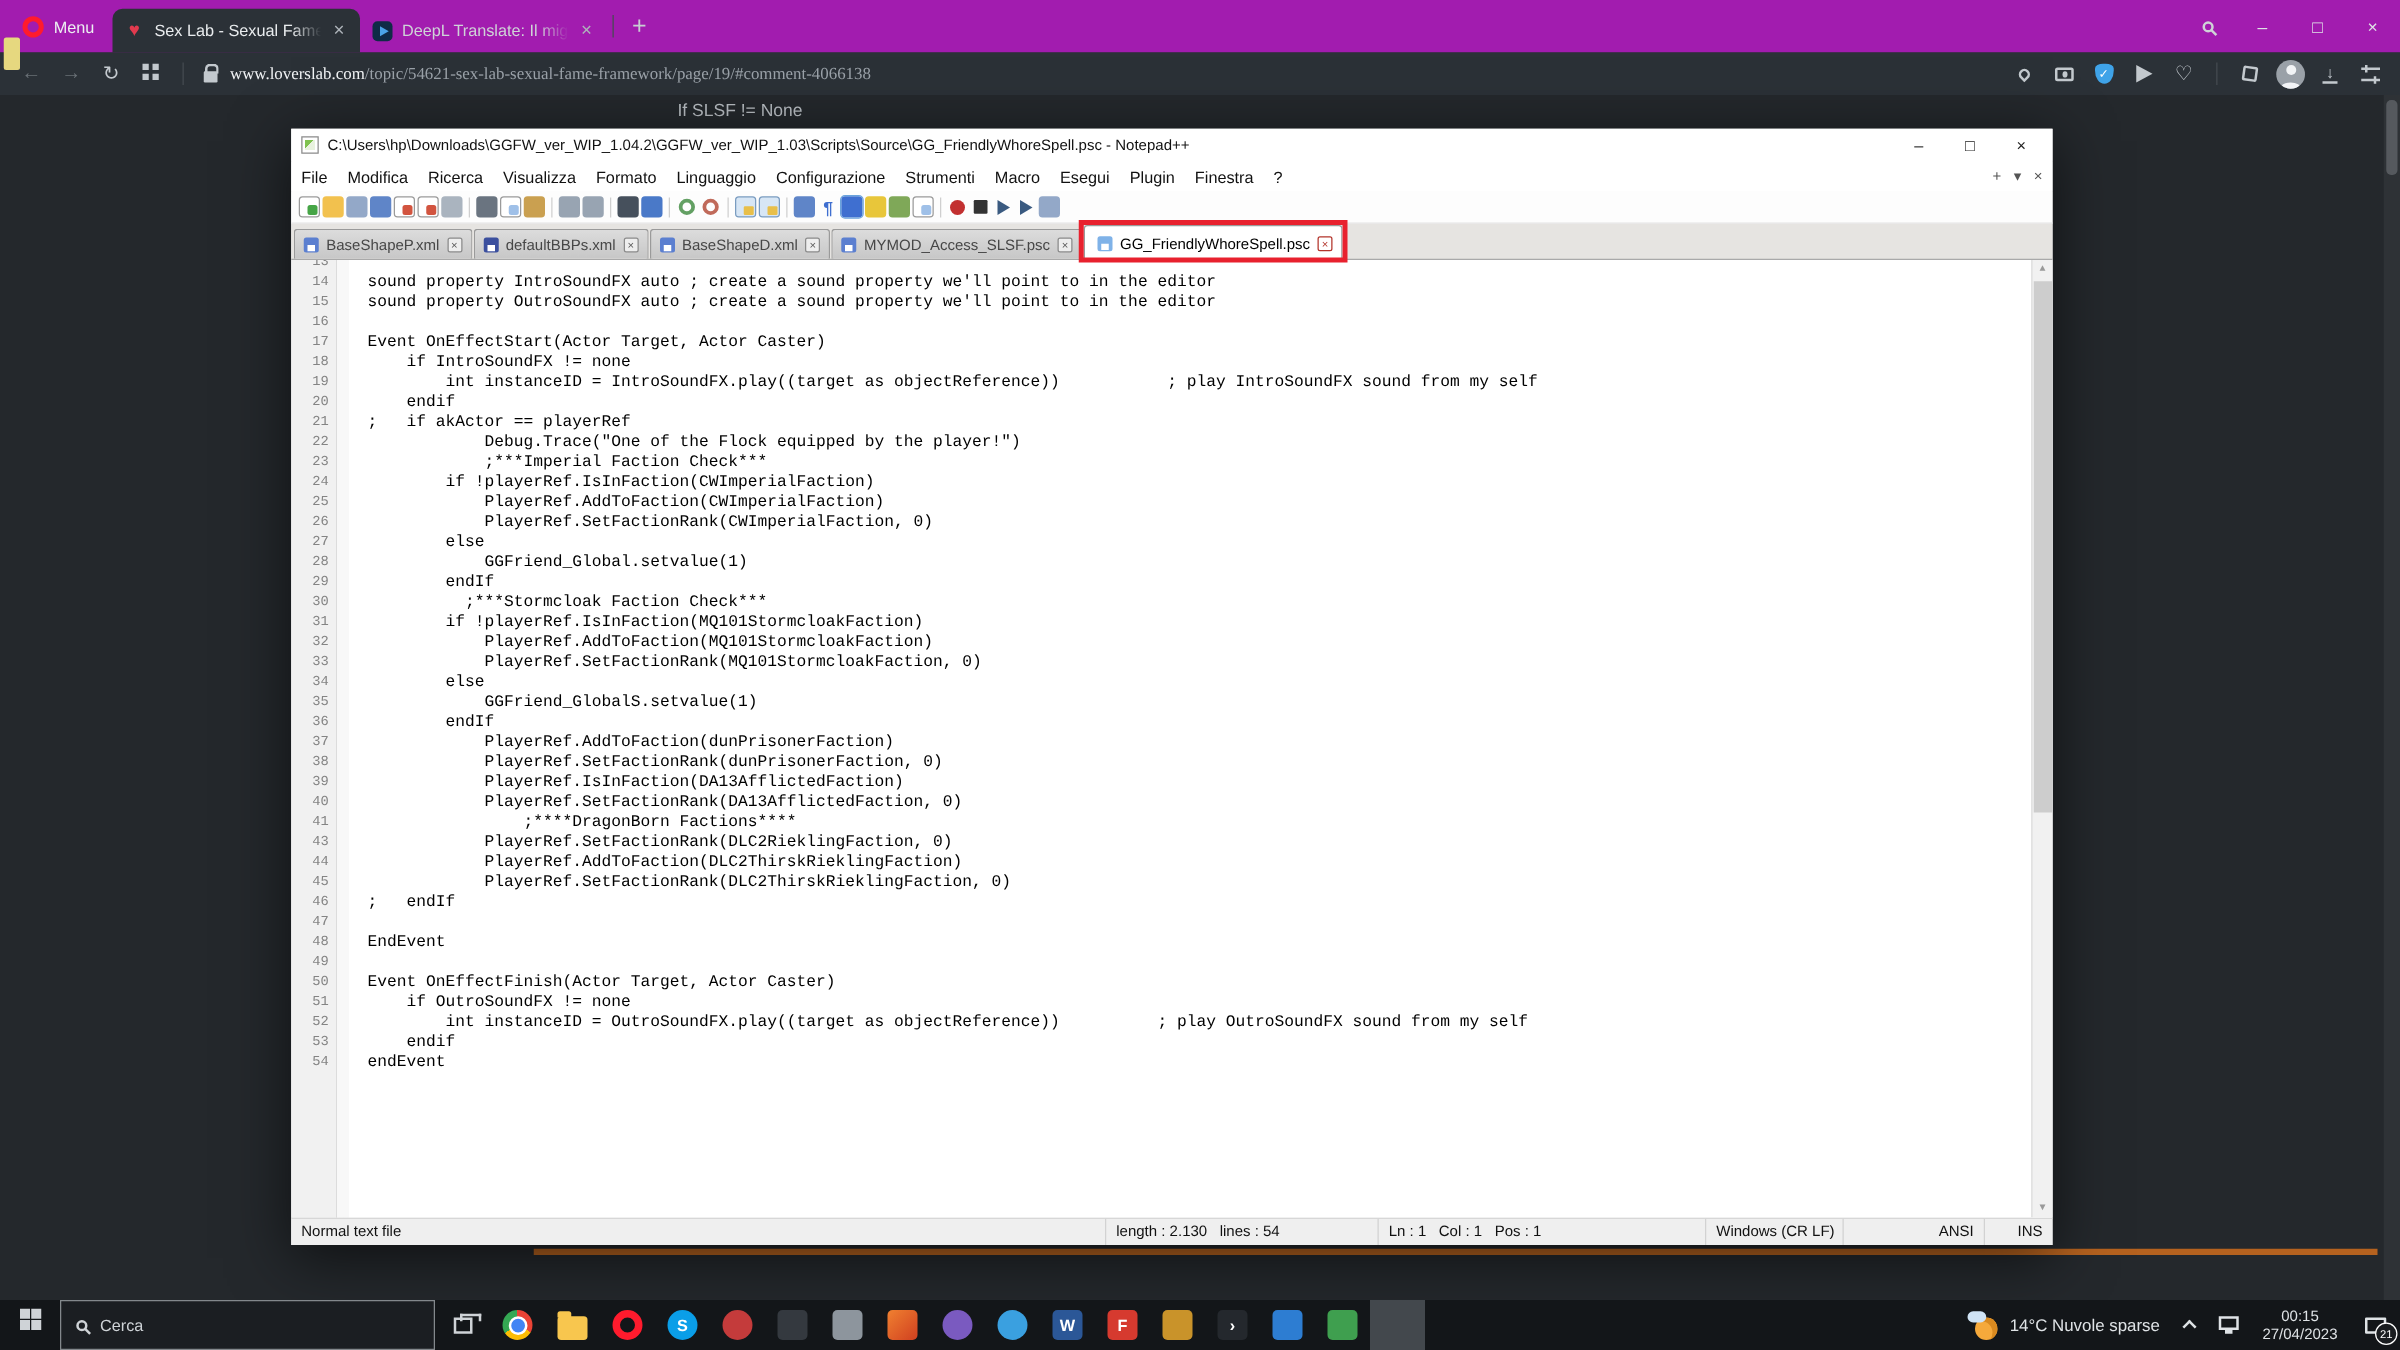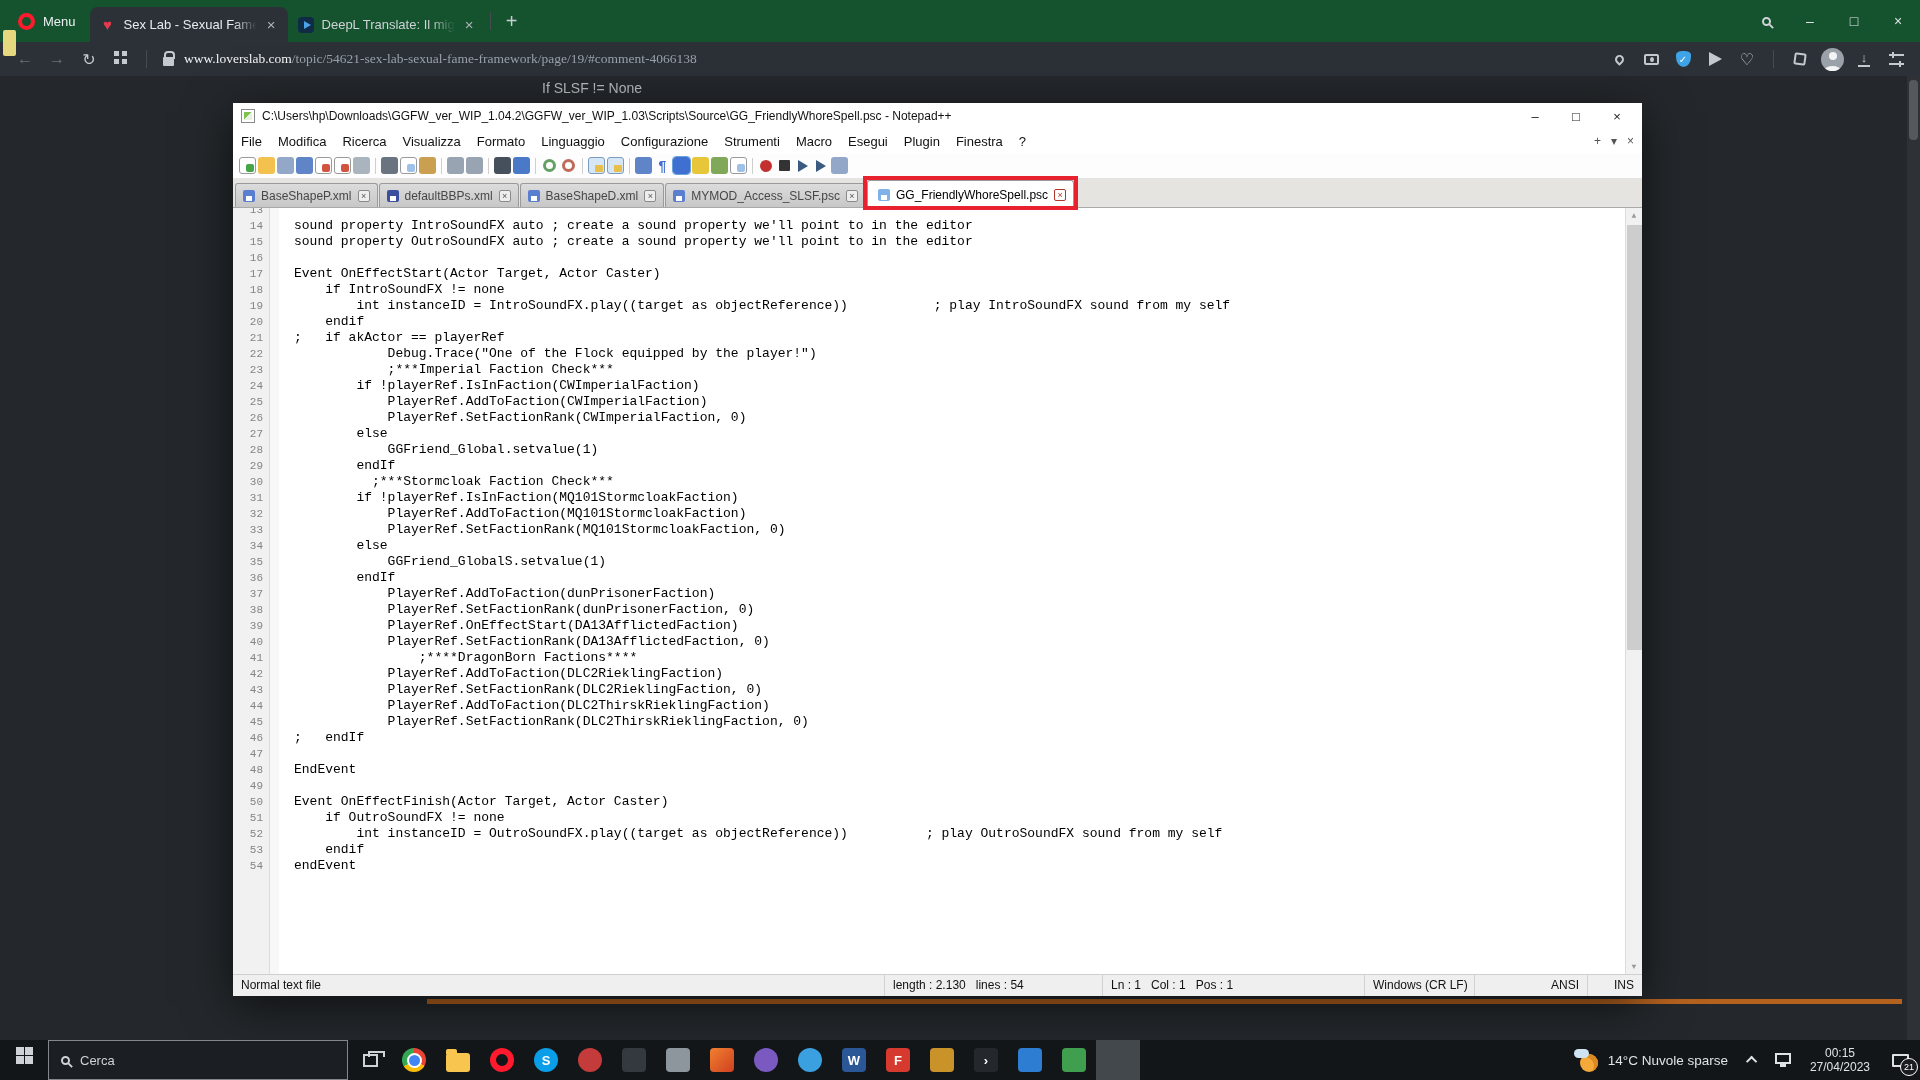--- a/index.html
+++ b/index.html
@@ -1,20 +1,20 @@
 <!DOCTYPE html>
 <html><head>
 <meta charset="utf-8">
 <style>
   * { margin:0; padding:0; box-sizing:border-box; }
   html,body { width:1920px; height:1080px; overflow:hidden; background:#000; }
   .screen { position:relative; width:1920px; height:1080px; background:#24282c; font-family:"Liberation Sans",sans-serif; overflow:hidden; }
 
   
-  .tabstrip { position:absolute; top:0; left:0; right:0; height:42px; background:#14532d; display:flex; align-items:center; }
+  .tabstrip { position:absolute; top:0; left:0; right:0; height:42px; background:#a21caf; display:flex; align-items:center; }
   .opera-menu { display:flex; align-items:center; gap:8px; padding:0 14px 0 18px; height:42px; color:#eceff1; font-size:13px; }
   .opera-o { width:17px; height:17px; border:4px solid #ff1b2d; border-radius:50%; }
   .btabs { display:flex; align-items:flex-end; height:42px; }
   .btab { width:198px; height:35px; display:flex; align-items:center; gap:8px; padding:0 10px; border-radius:8px 8px 0 0; font-size:13px; color:#cfd3d7; }
   .btab.active { background:#2b3137; color:#e9ecee; }
   .btab-label { flex:1; overflow:hidden; white-space:nowrap; -webkit-mask-image:linear-gradient(to right,#000 82%,transparent); mask-image:linear-gradient(to right,#000 82%,transparent); }
   .btab-close { color:#aeb4ba; font-size:15px; padding:0 2px; }
   .btab-ico { width:16px; height:16px; display:flex; align-items:center; justify-content:center; flex:none; }
   .btab-ico.heart-red::before { content:'♥'; color:#e23a4e; font-size:15px; }
   .btab-ico.deepl-blue { background:#0f2b46; border-radius:4px; }
@@ -359,24 +359,23 @@
           <div class="crow"><span class="ln">29</span><span class="ct">        endIf</span></div>
           <div class="crow"><span class="ln">30</span><span class="ct">          ;***Stormcloak Faction Check***</span></div>
           <div class="crow"><span class="ln">31</span><span class="ct">        if !playerRef.IsInFaction(MQ101StormcloakFaction)</span></div>
           <div class="crow"><span class="ln">32</span><span class="ct">            PlayerRef.AddToFaction(MQ101StormcloakFaction)</span></div>
           <div class="crow"><span class="ln">33</span><span class="ct">            PlayerRef.SetFactionRank(MQ101StormcloakFaction, 0)</span></div>
           <div class="crow"><span class="ln">34</span><span class="ct">        else</span></div>
           <div class="crow"><span class="ln">35</span><span class="ct">            GGFriend_GlobalS.setvalue(1)</span></div>
           <div class="crow"><span class="ln">36</span><span class="ct">        endIf</span></div>
           <div class="crow"><span class="ln">37</span><span class="ct">            PlayerRef.AddToFaction(dunPrisonerFaction)</span></div>
           <div class="crow"><span class="ln">38</span><span class="ct">            PlayerRef.SetFactionRank(dunPrisonerFaction, 0)</span></div>
-          <div class="crow"><span class="ln">39</span><span class="ct">            PlayerRef.OnEffectStart(DA13AfflictedFaction)</span></div>
+          <div class="crow"><span class="ln">39</span><span class="ct">            PlayerRef.IsInFaction(DA13AfflictedFaction)</span></div>
           <div class="crow"><span class="ln">40</span><span class="ct">            PlayerRef.SetFactionRank(DA13AfflictedFaction, 0)</span></div>
           <div class="crow"><span class="ln">41</span><span class="ct">                ;****DragonBorn Factions****</span></div>
-          <div class="crow"><span class="ln">42</span><span class="ct">            PlayerRef.AddToFaction(DLC2RieklingFaction)</span></div>
           <div class="crow"><span class="ln">43</span><span class="ct">            PlayerRef.SetFactionRank(DLC2RieklingFaction, 0)</span></div>
           <div class="crow"><span class="ln">44</span><span class="ct">            PlayerRef.AddToFaction(DLC2ThirskRieklingFaction)</span></div>
           <div class="crow"><span class="ln">45</span><span class="ct">            PlayerRef.SetFactionRank(DLC2ThirskRieklingFaction, 0)</span></div>
           <div class="crow"><span class="ln">46</span><span class="ct">;   endIf</span></div>
           <div class="crow"><span class="ln">47</span><span class="ct"></span></div>
           <div class="crow"><span class="ln">48</span><span class="ct">EndEvent</span></div>
           <div class="crow"><span class="ln">49</span><span class="ct"></span></div>
           <div class="crow"><span class="ln">50</span><span class="ct">Event OnEffectFinish(Actor Target, Actor Caster)</span></div>
           <div class="crow"><span class="ln">51</span><span class="ct">    if OutroSoundFX != none</span></div>
           <div class="crow"><span class="ln">52</span><span class="ct">        int instanceID = OutroSoundFX.play((target as objectReference))          ; play OutroSoundFX sound from my self</span></div>

